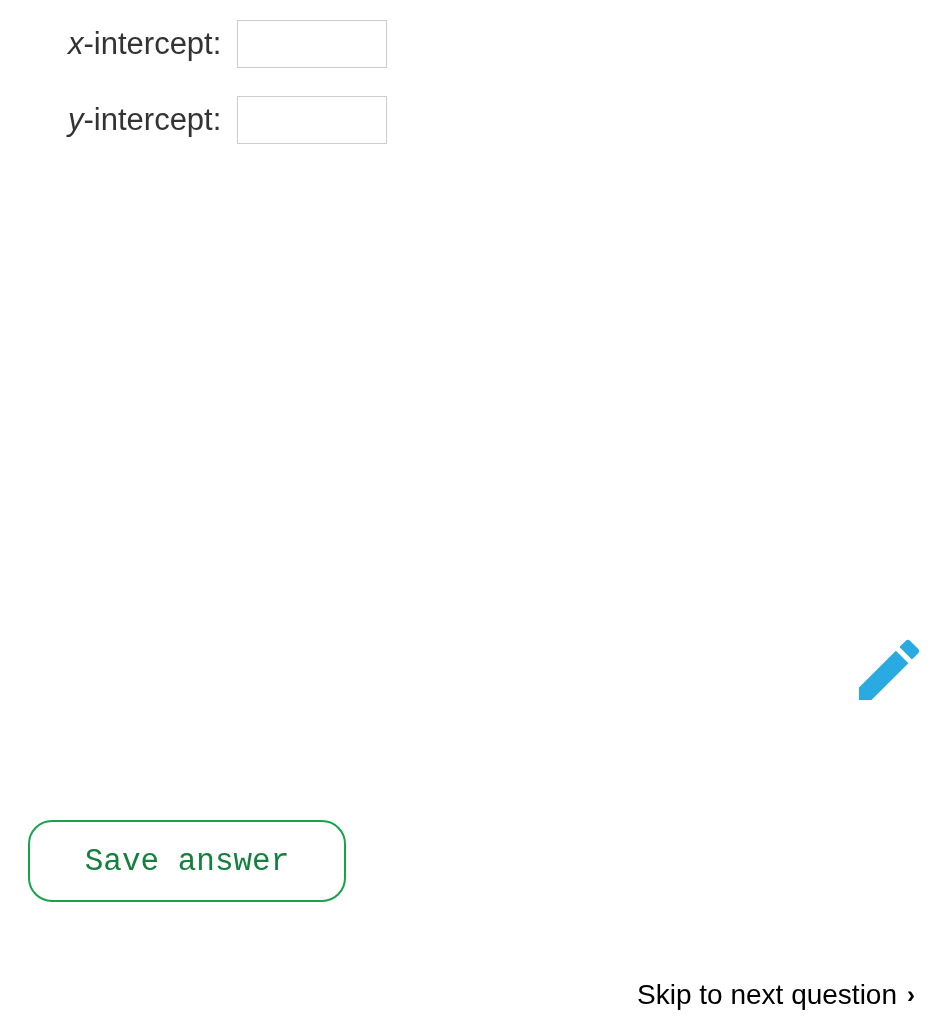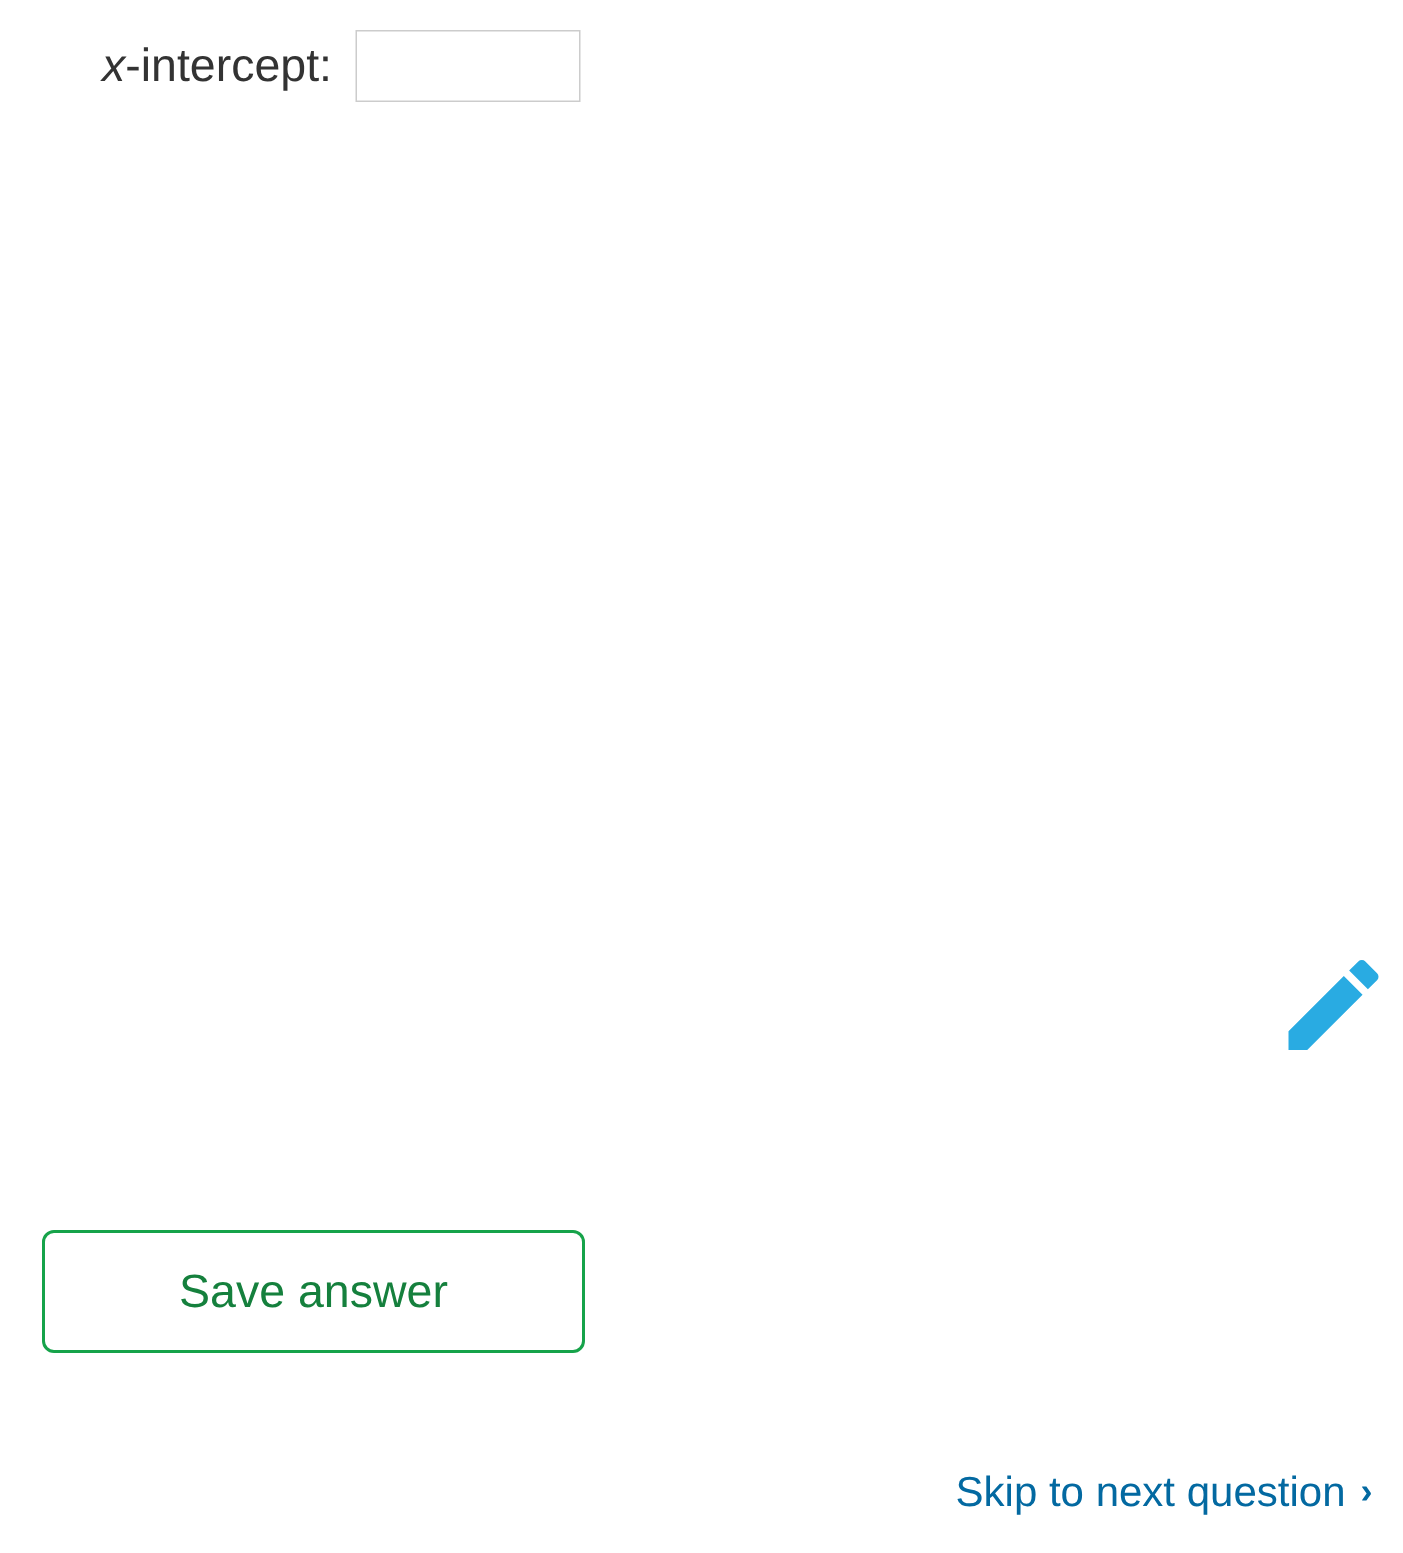--- a/index.html
+++ b/index.html
@@ -64,58 +64,62 @@
   }
   .scratchpad svg {
     width: 80px;
     height: 80px;
     fill: #29abe2;
   }
   .save-btn {
     position: absolute;
     left: 28px;
     top: 820px;
-    width: 362px;
+    width: 318px;
     height: 82px;
     border: 2px solid #16a34a;
-    border-radius: 8px;
+    border-radius: 24px;
     background: #ffffff;
     color: #15803d;
     font-size: 31px;
-    font-family: Liberation Sans, sans-serif;
+    font-family: Liberation Mono, monospace;
     cursor: pointer;
     display: flex;
     align-items: center;
     justify-content: center;
   }
   .skip-link {
     position: absolute;
     right: 20px;
     bottom: 24px;
-    color: #0369a1;
+    color: #000000;
     font-size: 28px;
     cursor: pointer;
     display: flex;
     align-items: center;
   }
   .skip-link .chev {
     margin-left: 10px;
     font-size: 24px;
     font-weight: bold;
   }
 </style>
 </head>
 <body>
 
 <div class="content">
 
 
   <div class="answer-rows">
     <div class="answer-row">
       <span class="label"><span class="mi">x</span><span>-intercept:</span></span>
+      <input type="text" value="" style="">
+    </div>
+    <div class="answer-row">
+      <span class="label"><span class="mi">y</span><span>-intercept:</span></span>
       <input type="text" value="" style="">
     </div>
   </div>
 </div>
 
 <div class="scratchpad">
   <span>
     <svg viewBox="0 0 24 24">
       <path d="M3 17.25V21h3.75L17.81 9.94l-3.75-3.75L3 17.25zM20.71 7.04a1 1 0 0 0 0-1.41l-2.34-2.34a1 1 0 0 0-1.41 0l-1.83 1.83 3.75 3.75 1.83-1.83z"></path>
     </svg>

